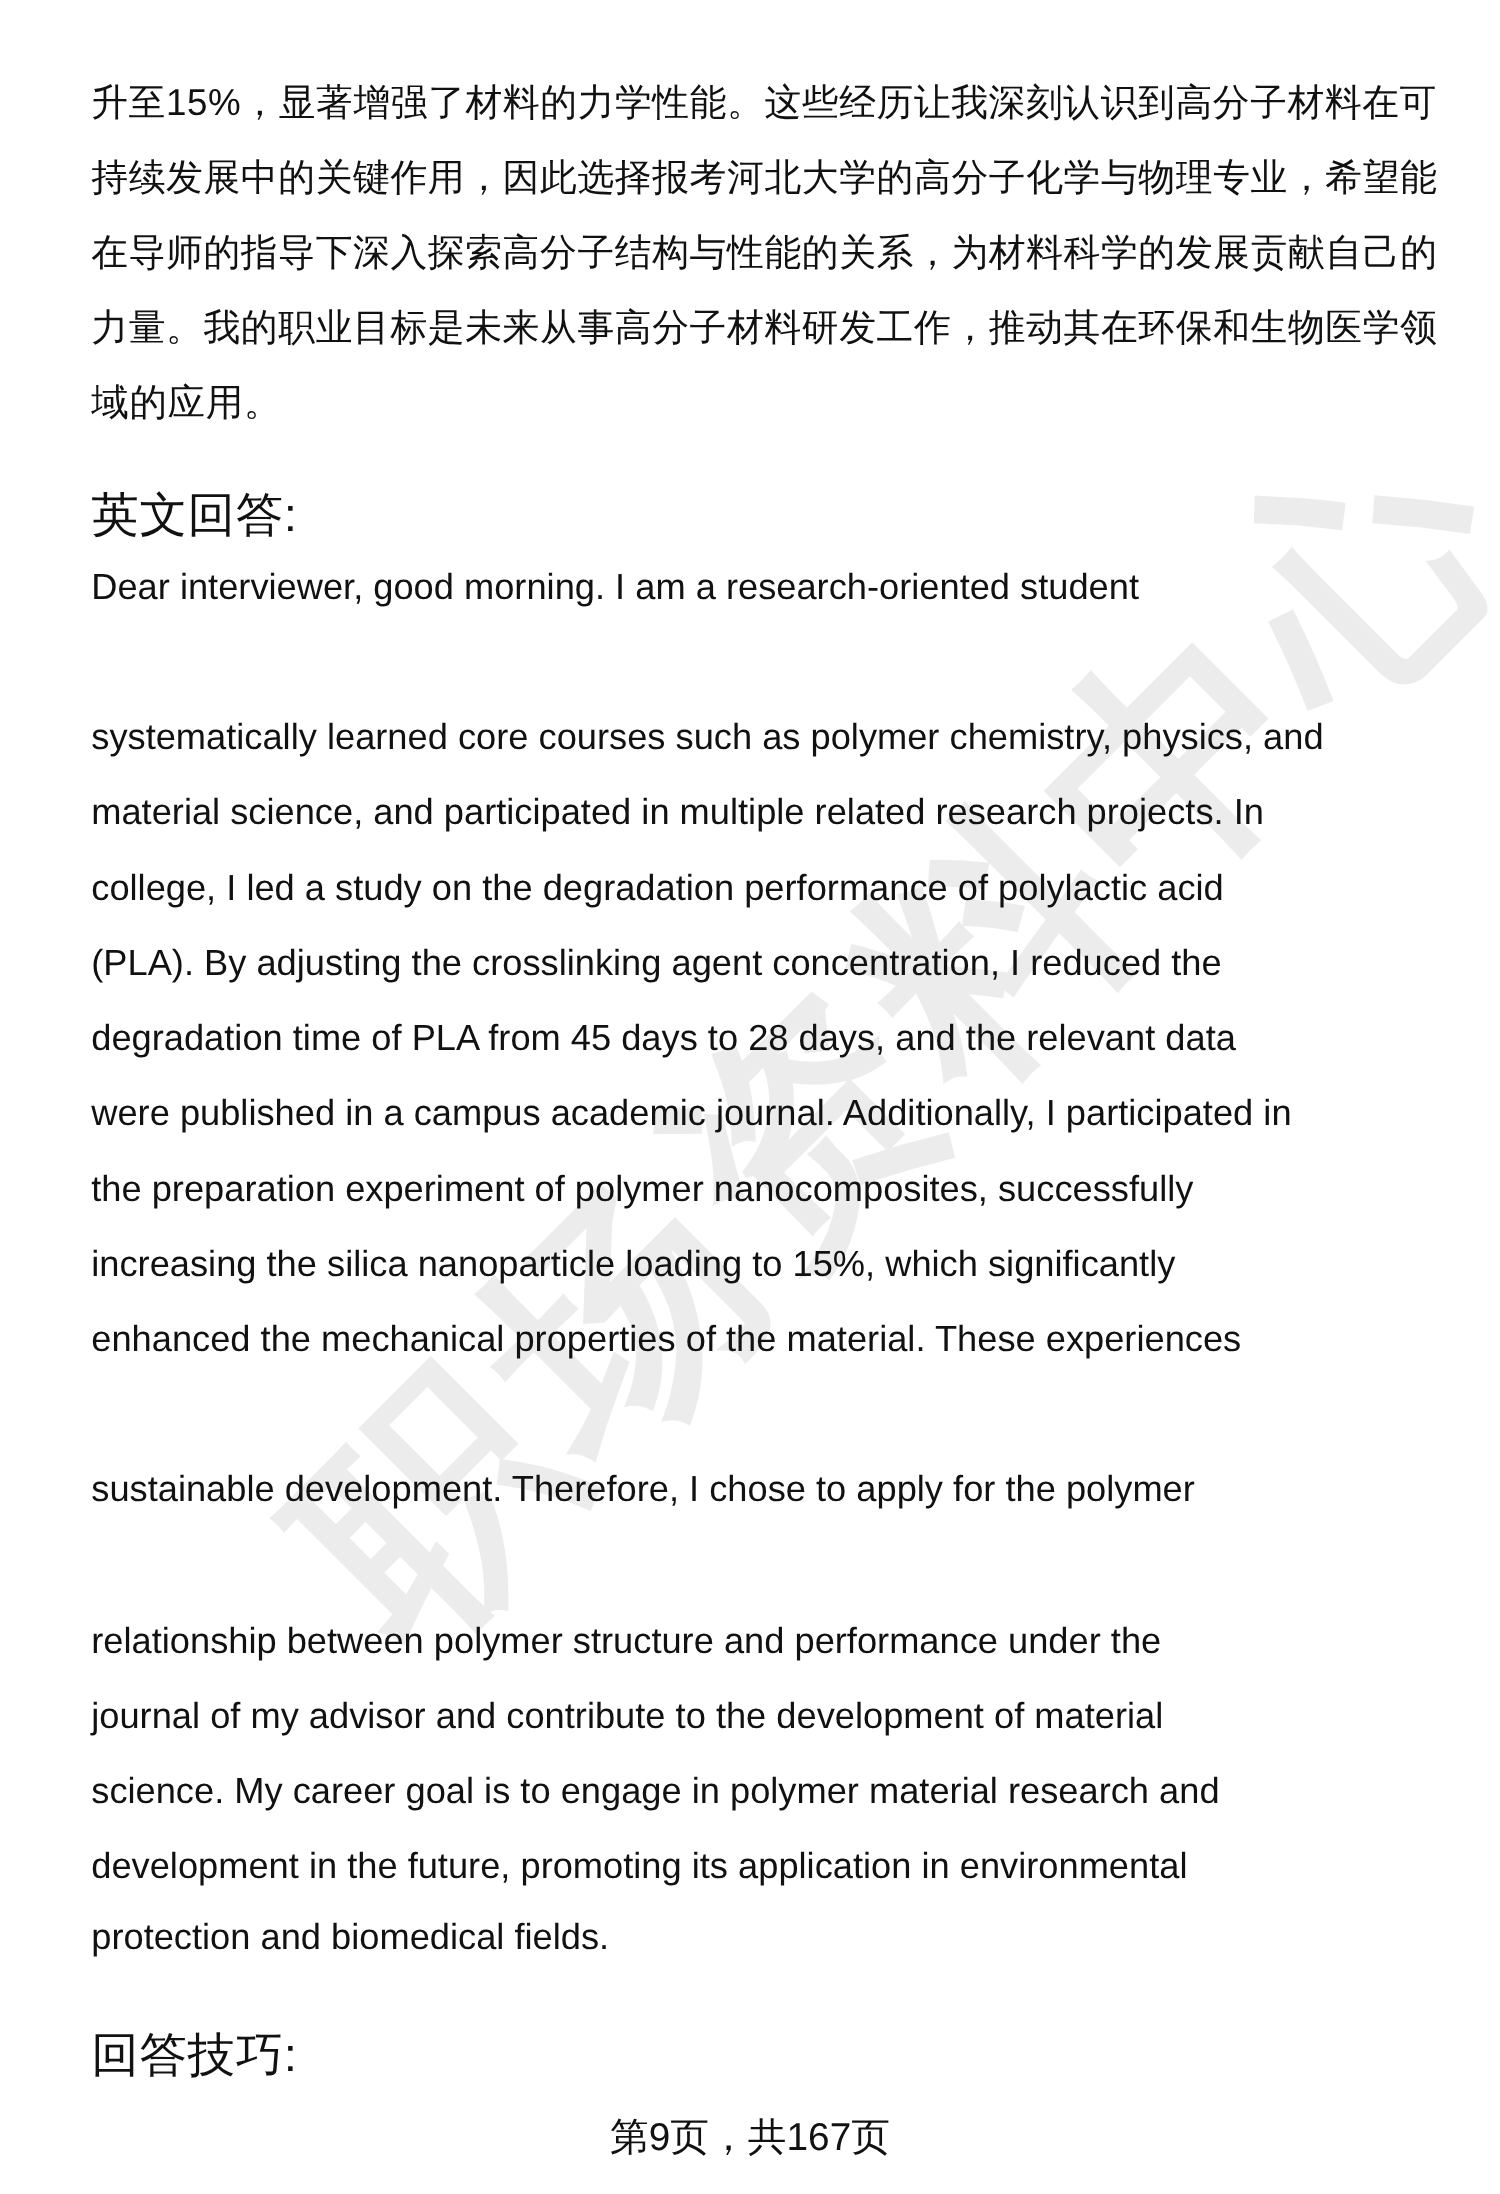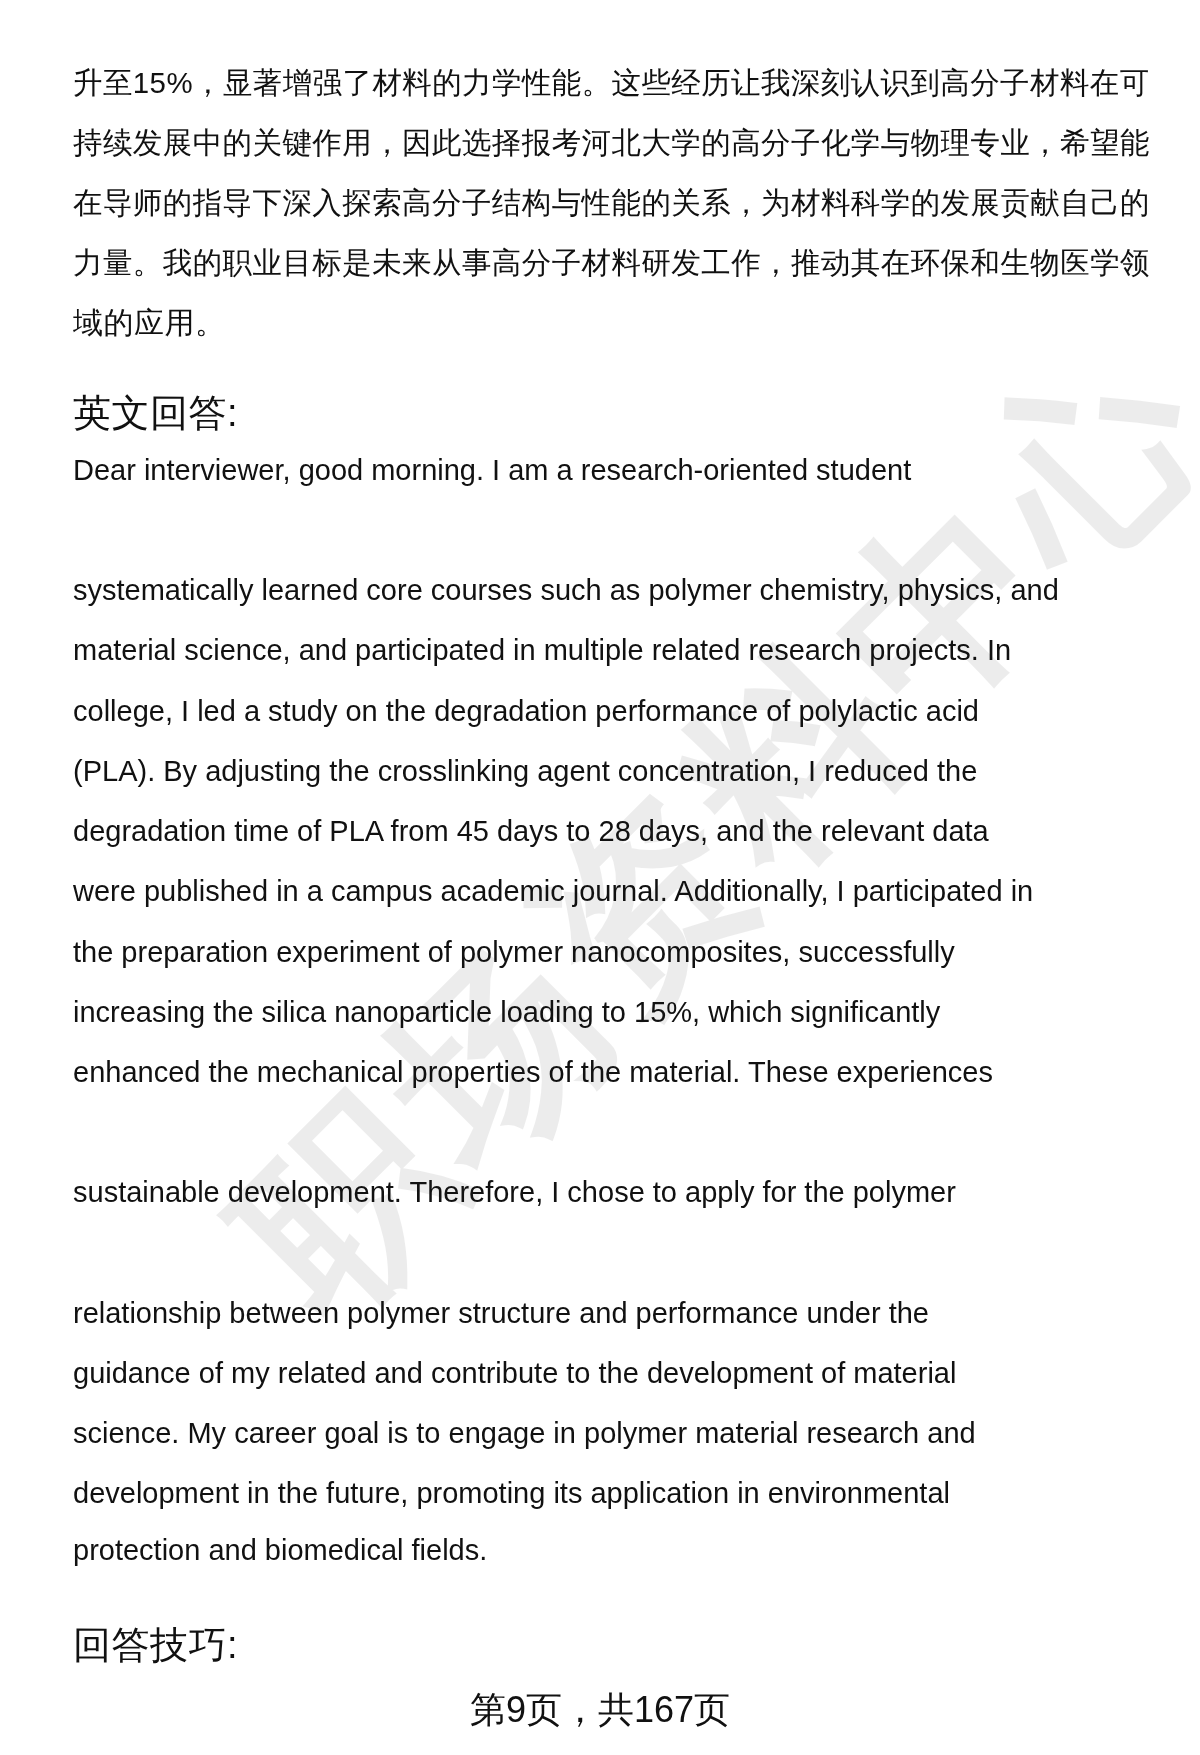--- a/index.html
+++ b/index.html
@@ -58,21 +58,21 @@
     font-size: 38px;
   }
   .footer {
     position: absolute;
     left: 0;
     width: 1200px;
     top: 1680px;
     height: 60px;
     line-height: 60px;
     text-align: center;
-    font-size: 36px;
+    font-size: 31px;
     white-space: nowrap;
     z-index: 1;
   }
 </style>
 </head>
 <body>
 
 <div class="page">
 
   <div class="watermark">职场资料中心</div>
@@ -90,21 +90,21 @@
   <div class="line" style="top:620px">material science, and participated in multiple related research projects. In</div>
   <div class="line" style="top:681px">college, I led a study on the degradation performance of polylactic acid</div>
   <div class="line" style="top:741px">(PLA). By adjusting the crosslinking agent concentration, I reduced the</div>
   <div class="line" style="top:801px">degradation time of PLA from 45 days to 28 days, and the relevant data</div>
   <div class="line" style="top:861px">were published in a campus academic journal. Additionally, I participated in</div>
   <div class="line" style="top:922px">the preparation experiment of polymer nanocomposites, successfully</div>
   <div class="line" style="top:982px">increasing the silica nanoparticle loading to 15%, which significantly</div>
   <div class="line" style="top:1042px">enhanced the mechanical properties of the material. These experiences</div>
   <div class="line" style="top:1162px">sustainable development. Therefore, I chose to apply for the polymer</div>
   <div class="line" style="top:1283px">relationship between polymer structure and performance under the</div>
-  <div class="line" style="top:1343px">guidance of my related and contribute to the development of material</div>
+  <div class="line" style="top:1343px">journal of my advisor and contribute to the development of material</div>
   <div class="line" style="top:1403px">science. My career goal is to engage in polymer material research and</div>
   <div class="line" style="top:1463px">development in the future, promoting its application in environmental</div>
   <div class="line" style="top:1520px">protection and biomedical fields.</div>
 
   <div class="line cjk heading" style="top:1615px">回答技巧:</div>
 
   <div class="footer">第9页，共167页</div>
 
 </div>
 

